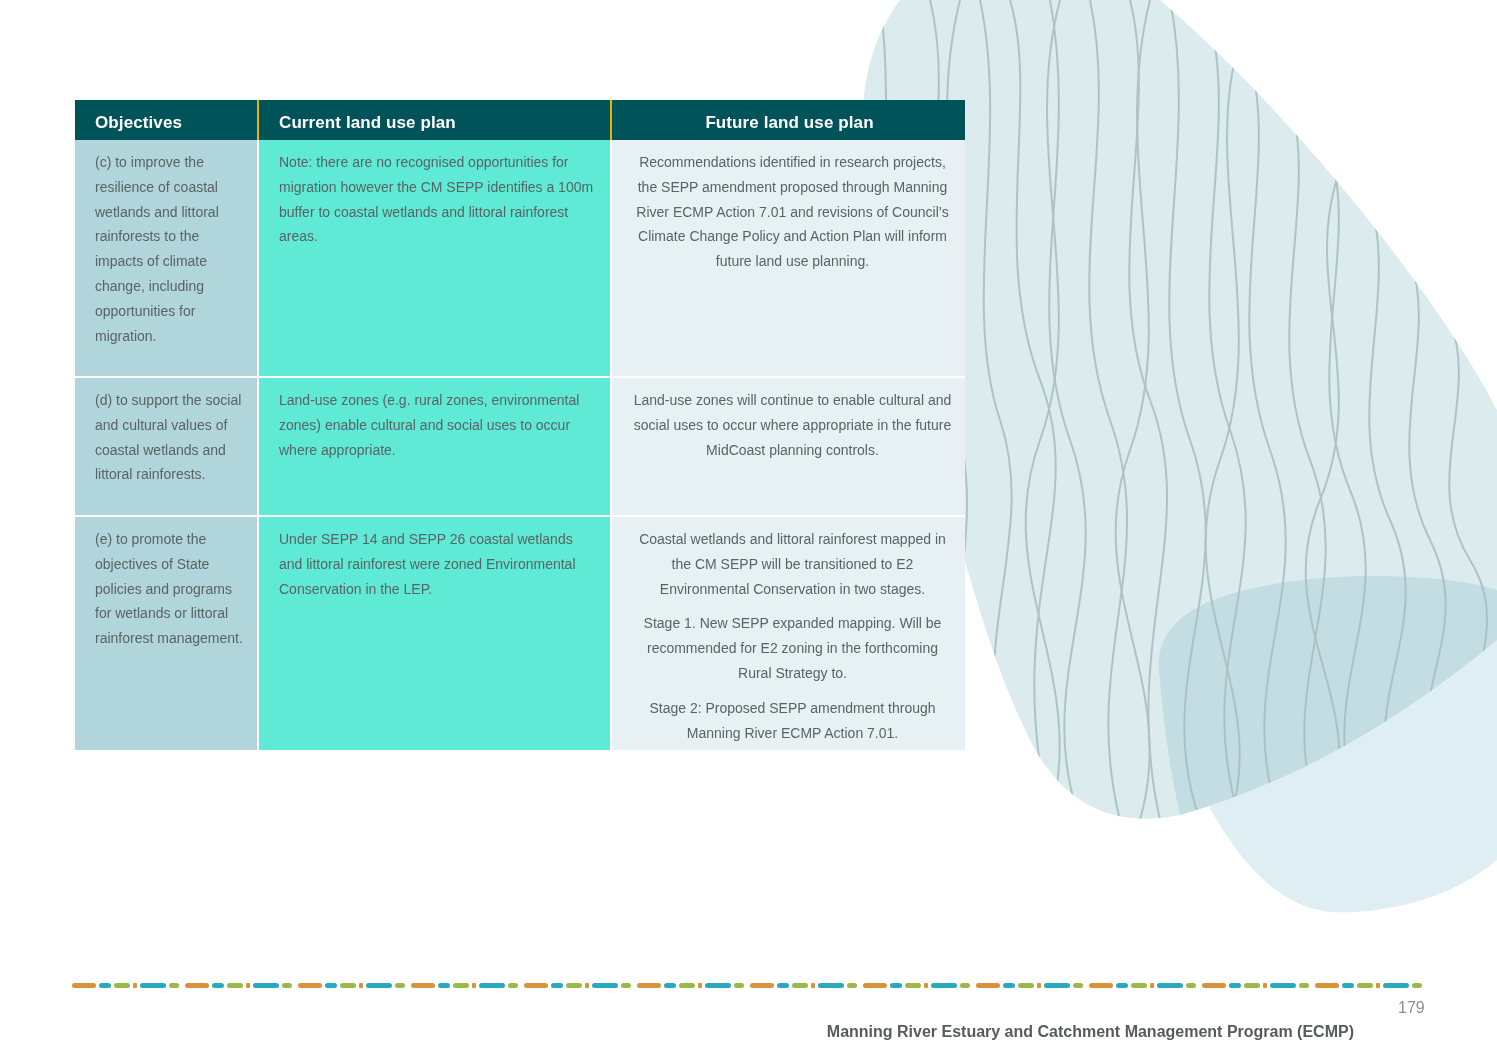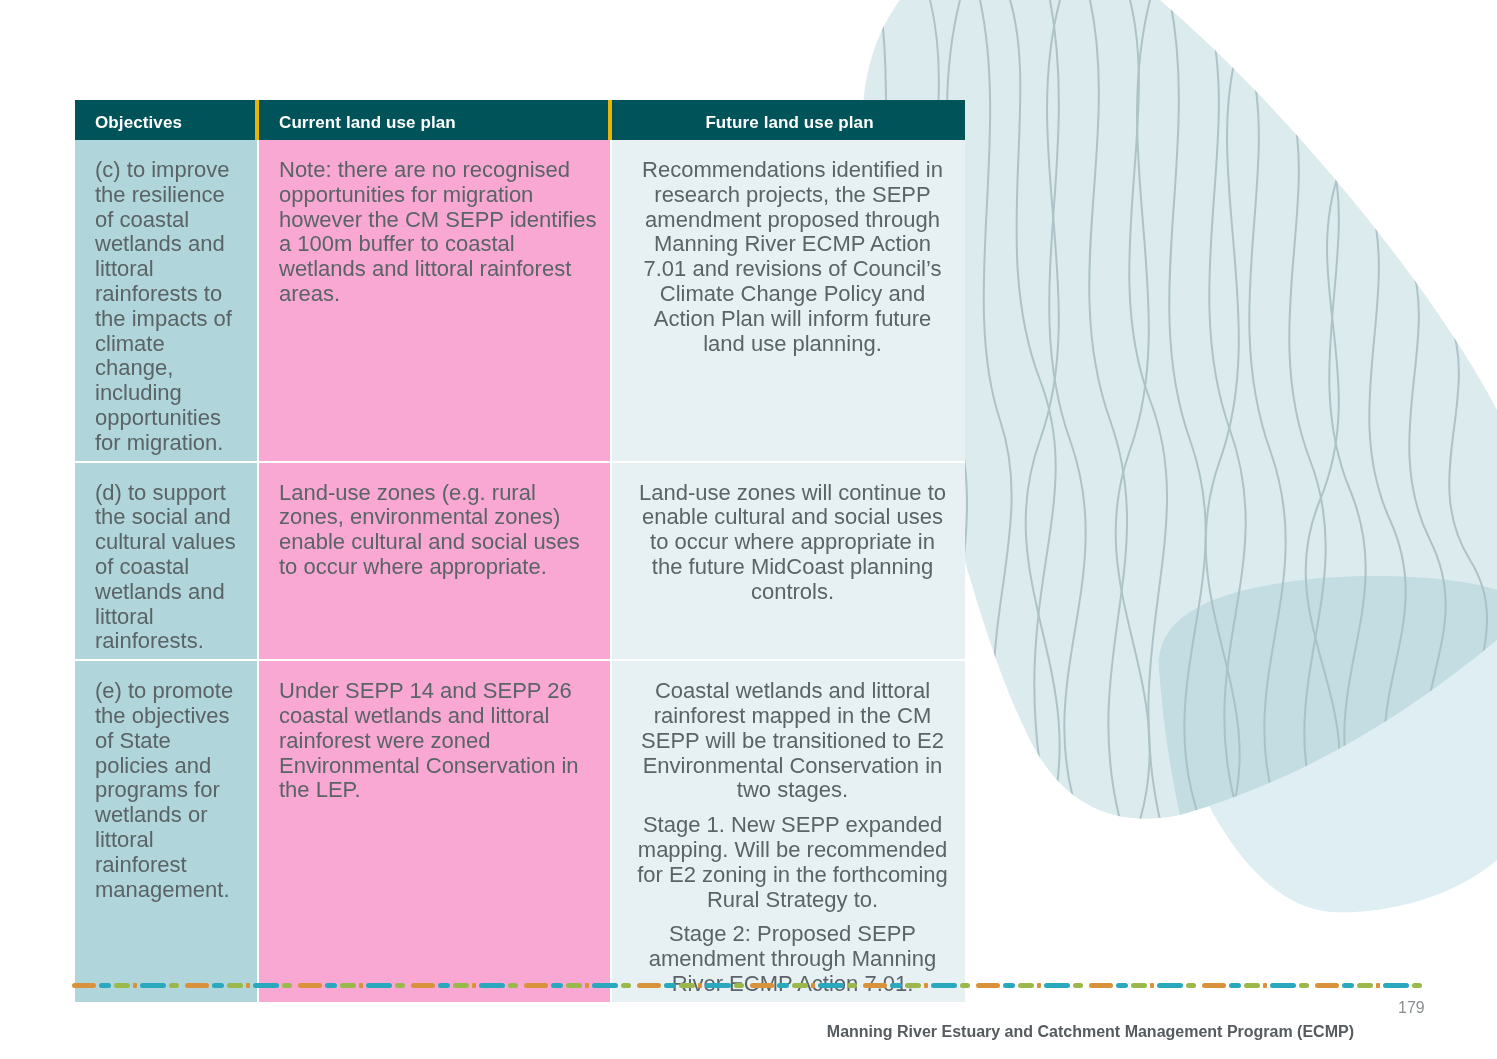--- a/index.html
+++ b/index.html
@@ -16,33 +16,33 @@
       table-layout: fixed;
     }
     table.plan col.c1 { width: 184px; }
     table.plan col.c2 { width: 353px; }
     table.plan col.c3 { width: 353px; }
 
     table.plan th {
       background: #005459; color: #ffffff; text-align: left;
       font-weight: bold; font-size: 17px; letter-spacing: 0.1px;
       padding: 12px 18px 6px 20px; height: 40px;
-      border-right: 4px solid #eab308;
+      border-right: 2px solid #eab308;
     }
     table.plan th:last-child { border-right: none; text-align: center; }
 
     table.plan td {
-      vertical-align: top; font-size: 22px; line-height: 24.8px;
-      padding: 18px 12px 5px 20px;
+      vertical-align: top; font-size: 14px; line-height: 24.8px;
+      padding: 10px 12px 5px 20px;
       border-right: 2px solid #ffffff; border-bottom: 2px solid #ffffff;
     }
     table.plan td:last-child { border-right: none; }
     table.plan tr:last-child td { border-bottom: none; }
     td.obj { background: #b0d5da; color: #5a6366; }
-    td.cur { background: #f9a8d4; color: #5a6366; margin-left: 44px; }
+    td.cur { background: #5eead4; color: #5a6366; margin-left: 44px; }
     td.fut { background: #e7f0f2; color: #5a6366; text-align: center; }
     td.fut p + p { margin-top: 10px; }
 
     .footer-rule { position: absolute; left: 72px; top: 982px; width: 1352px; height: 8px; }
     .footer-text {
       position: absolute; top: 999px; left: 0; width: 1354px; text-align: right;
       font-size: 16px; font-weight: bold; color: #555b5e; margin-top: 24px;
     }
     .page-num {
       position: absolute; top: 999px; left: 1398px; font-size: 16px; color: #8a8f92;

